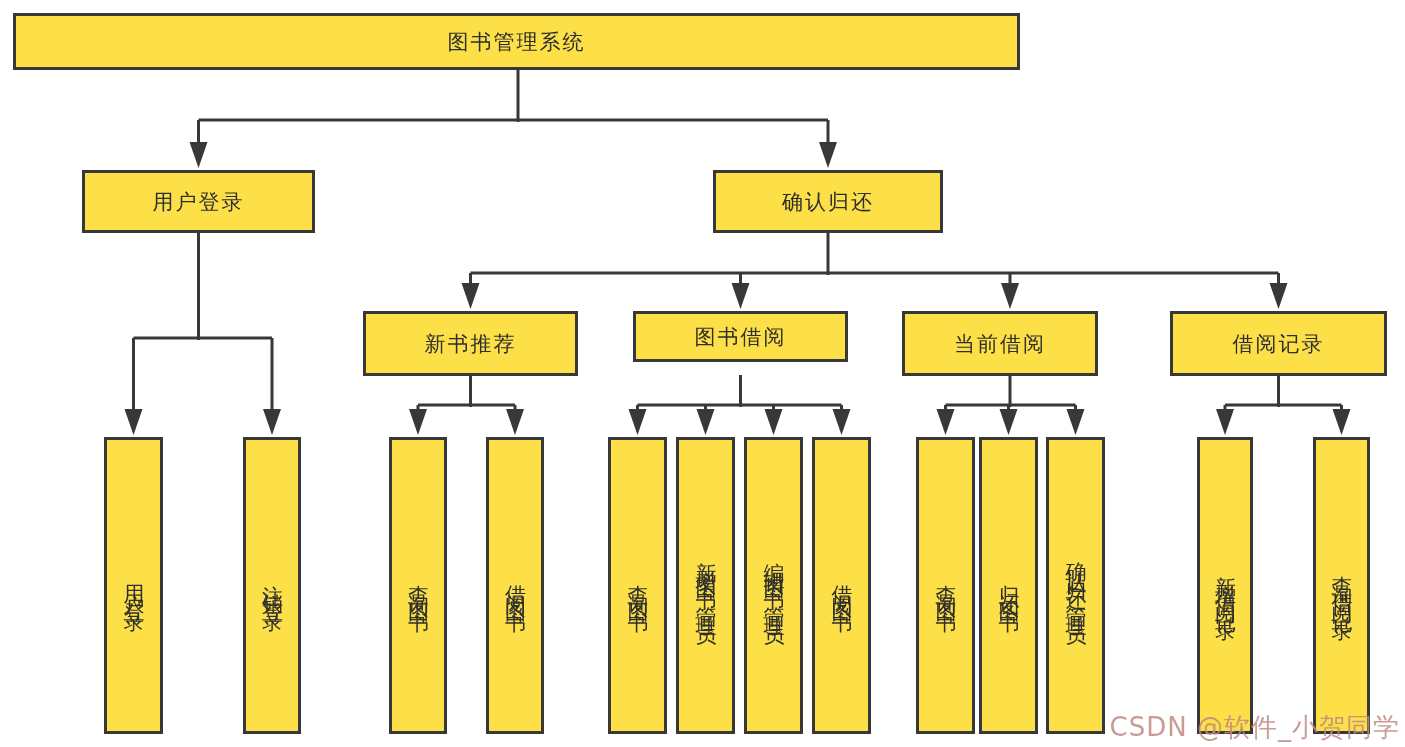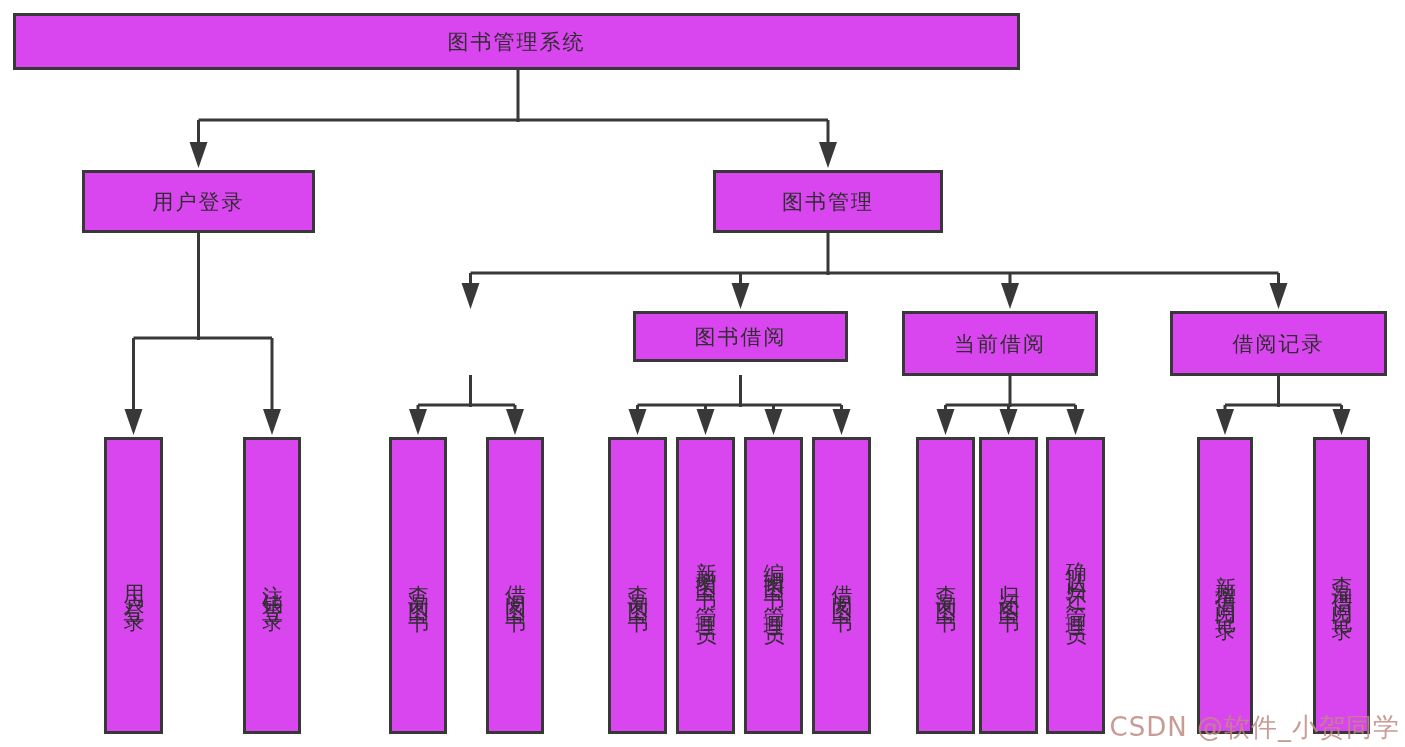--- a/index.html
+++ b/index.html
@@ -14,21 +14,21 @@
   svg.connectors {
     position: absolute;
     left: 0; top: 0;
     width: 1405px; height: 747px;
     z-index: 1;
   }
   .box {
     position: absolute;
     box-sizing: border-box;
     border: 3px solid #383838;
-    background: #d946ef;
+    background: #fde047;
     display: flex;
     align-items: center;
     justify-content: center;
     color: #2e2e2e;
     z-index: 2;
   }
   .box .lbl {
     font-size: 21px;
     letter-spacing: 2px;
     white-space: nowrap;
@@ -106,23 +106,26 @@
   </svg>
 
   <div class="box hbox" style="left:13px; top:13px; width:1007px; height:57px">
     <span class="lbl">图书管理系统</span>
   </div>
 
   <div class="box hbox" style="left:82px; top:170px; width:233px; height:63px">
     <span class="lbl">用户登录</span>
   </div>
   <div class="box hbox" style="left:713px; top:170px; width:230px; height:63px">
-    <span class="lbl">图书管理</span>
+    <span class="lbl">确认归还</span>
   </div>
 
+  <div class="box hbox" style="left:363px; top:311px; width:215px; height:65px">
+    <span class="lbl">新书推荐</span>
+  </div>
   <div class="box hbox" style="left:633px; top:311px; width:215px; height:51px">
     <span class="lbl">图书借阅</span>
   </div>
   <div class="box hbox" style="left:902px; top:311px; width:196px; height:65px">
     <span class="lbl">当前借阅</span>
   </div>
   <div class="box hbox" style="left:1170px; top:311px; width:217px; height:65px">
     <span class="lbl">借阅记录</span>
   </div>
 

